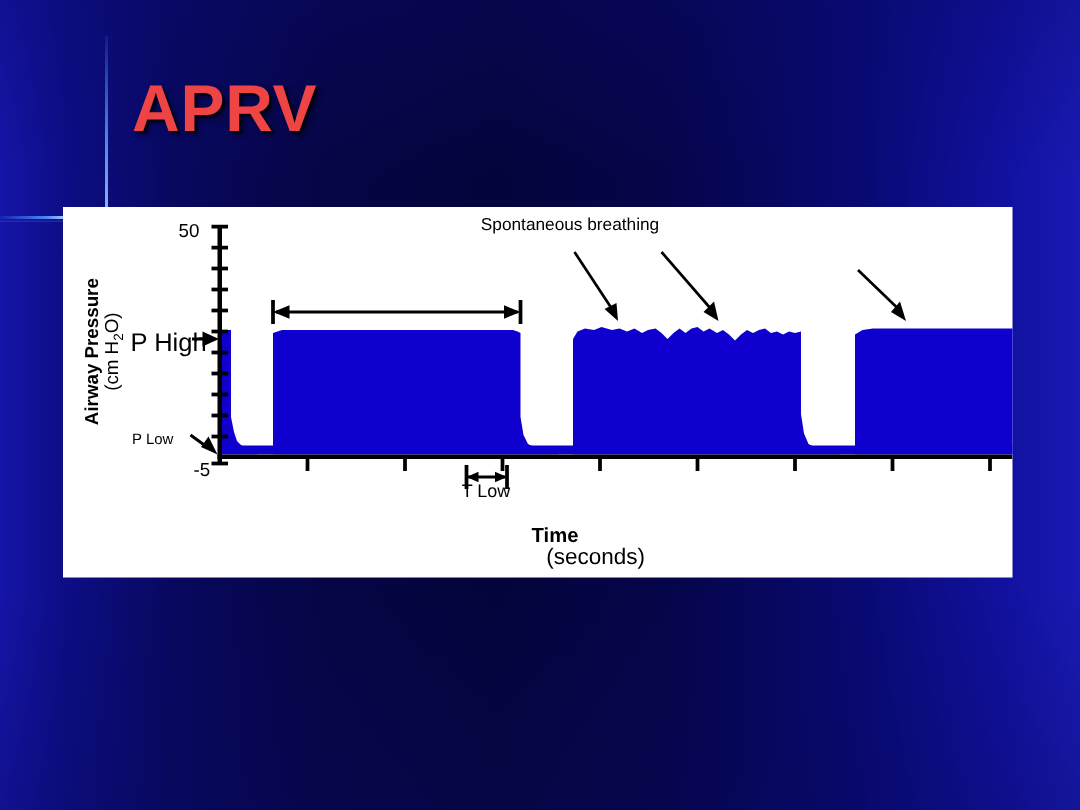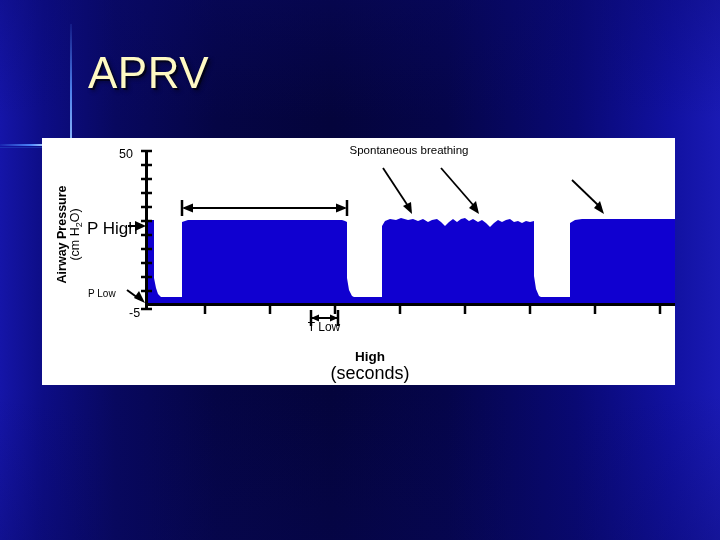--- a/index.html
+++ b/index.html
@@ -65,22 +65,22 @@
     width: 44px;
     height: 1px;
     background: rgba(40,80,200,0.45);
   }
   
   #title {
     position: absolute;
     left: 88px;
     top: 48px;
     font-size: 44px;
-    font-weight: normal;
-    color: #fef9c3;
+    font-weight: bold;
+    color: #ef4444;
     letter-spacing: 0.5px;
     text-shadow: 2px 2px 0 rgba(0,0,0,0.55), 3px 3px 4px rgba(0,0,0,0.45);
     white-space: nowrap;
   }
   
   #figure {
     position: absolute;
     left: 42px;
     top: 138px;
     width: 633px;
@@ -113,30 +113,30 @@
   .xlab {
     position: absolute;
     left: 268px;
     top: 212px;
     width: 120px;
     text-align: center;
     color: #000;
     line-height: 1.05;
   }
   .xlab .l1 { font-size: 13.5px; font-weight: bold; }
-  .xlab .l2 { font-size: 18px; }
+  .xlab .l2 { font-size: 15px; text-align: right; }
   
   .anno {
     position: absolute;
     color: #000;
     font-size: 11.5px;
     line-height: 1.12;
     white-space: pre-line;
   }
-  #anno-spont { left: 287px; top: 6px; width: 160px; text-align: center; }
+  #anno-spont { left: 258px; top: 6px; width: 160px; text-align: center; }
   #anno-nospont { left: 443px; top: 6px; width: 136px; text-align: center; }
   #anno-thigh { left: 175px; top: 62px; width: 124px; text-align: center; font-size: 12.5px; }
   #anno-tlow  { left: 243px; top: 183px; width: 78px; text-align: center; font-size: 12px; }
   #anno-phigh { left: 45px; top: 81px; font-size: 17px; }
   #anno-plow  { left: 46px; top: 150px; font-size: 10px; }
   #anno-y50   { left: 77px; top: 9px; font-size: 12.5px; }
   #anno-ym5   { left: 87px; top: 168px; font-size: 12.5px; }
 </style>
 </head>
 <body>
@@ -268,21 +268,21 @@
           <polygon points="562,76 552,70 558,63" stroke="none"></polygon>
         </g>
       </svg>
 
       <div class="ylab">
         <div class="l1">Airway Pressure</div>
         <div class="l2"><span>(cm H</span><sub>2</sub><span>O)</span></div>
       </div>
 
       <div class="xlab">
-        <div class="l1">High</div>
+        <div class="l1">Time</div>
         <div class="l2">(seconds)</div>
       </div>
 
       <div class="anno" id="anno-y50">50</div>
       <div class="anno" id="anno-ym5">-5</div>
 
       <div class="anno" id="anno-phigh">P High</div>
       <div class="anno" id="anno-plow">P Low</div>
       <div class="anno" id="anno-tlow">T Low</div>
 

